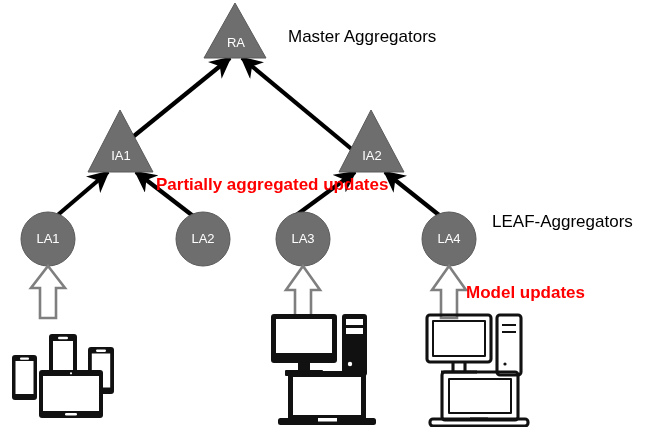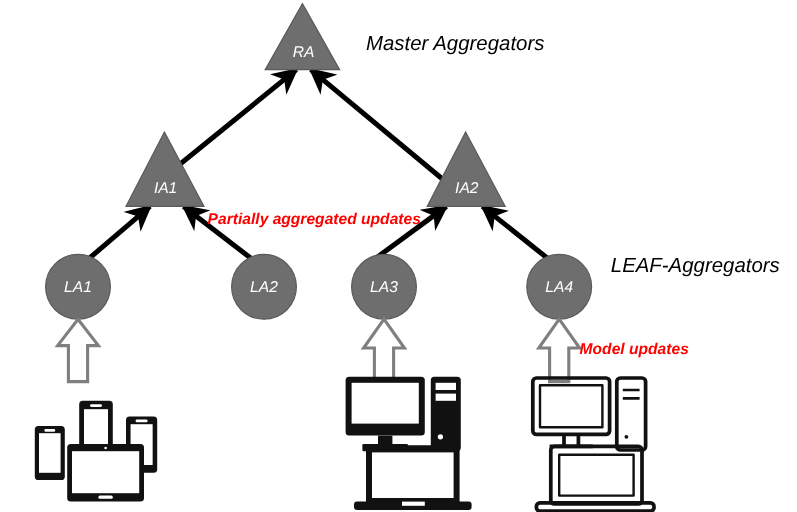--- a/index.html
+++ b/index.html
@@ -10,45 +10,44 @@
   }
   body {
     width: 664px;
     height: 427px;
     position: relative;
     overflow: hidden;
     font-family: "Liberation Sans", sans-serif;
   }
   #diagram-root {
     position: absolute;
-    left: 17px; top: 0;
+    left: 0; top: 0;
     width: 584px;
     height: 427px;
-    font-style: italic;
   }
   svg.layer {
     position: absolute;
     left: 0; top: 0;
     width: 664px;
     height: 427px;
   }
   .lbl {
     position: absolute;
     color: #000000;
     font-family: "Liberation Sans", sans-serif;
     font-size: 17px;
     line-height: 1;
     white-space: nowrap;
   }
   .redlbl {
     position: absolute;
     color: #ff0000;
     font-family: "Liberation Sans", sans-serif;
     font-weight: bold;
-    font-size: 13px;
+    font-size: 17px;
     line-height: 1;
     white-space: nowrap;
   }
   .node-text {
     font-family: "Liberation Sans", sans-serif;
     fill: #ffffff;
     font-size: 13px;
     text-anchor: middle;
     dominant-baseline: middle;
   }

